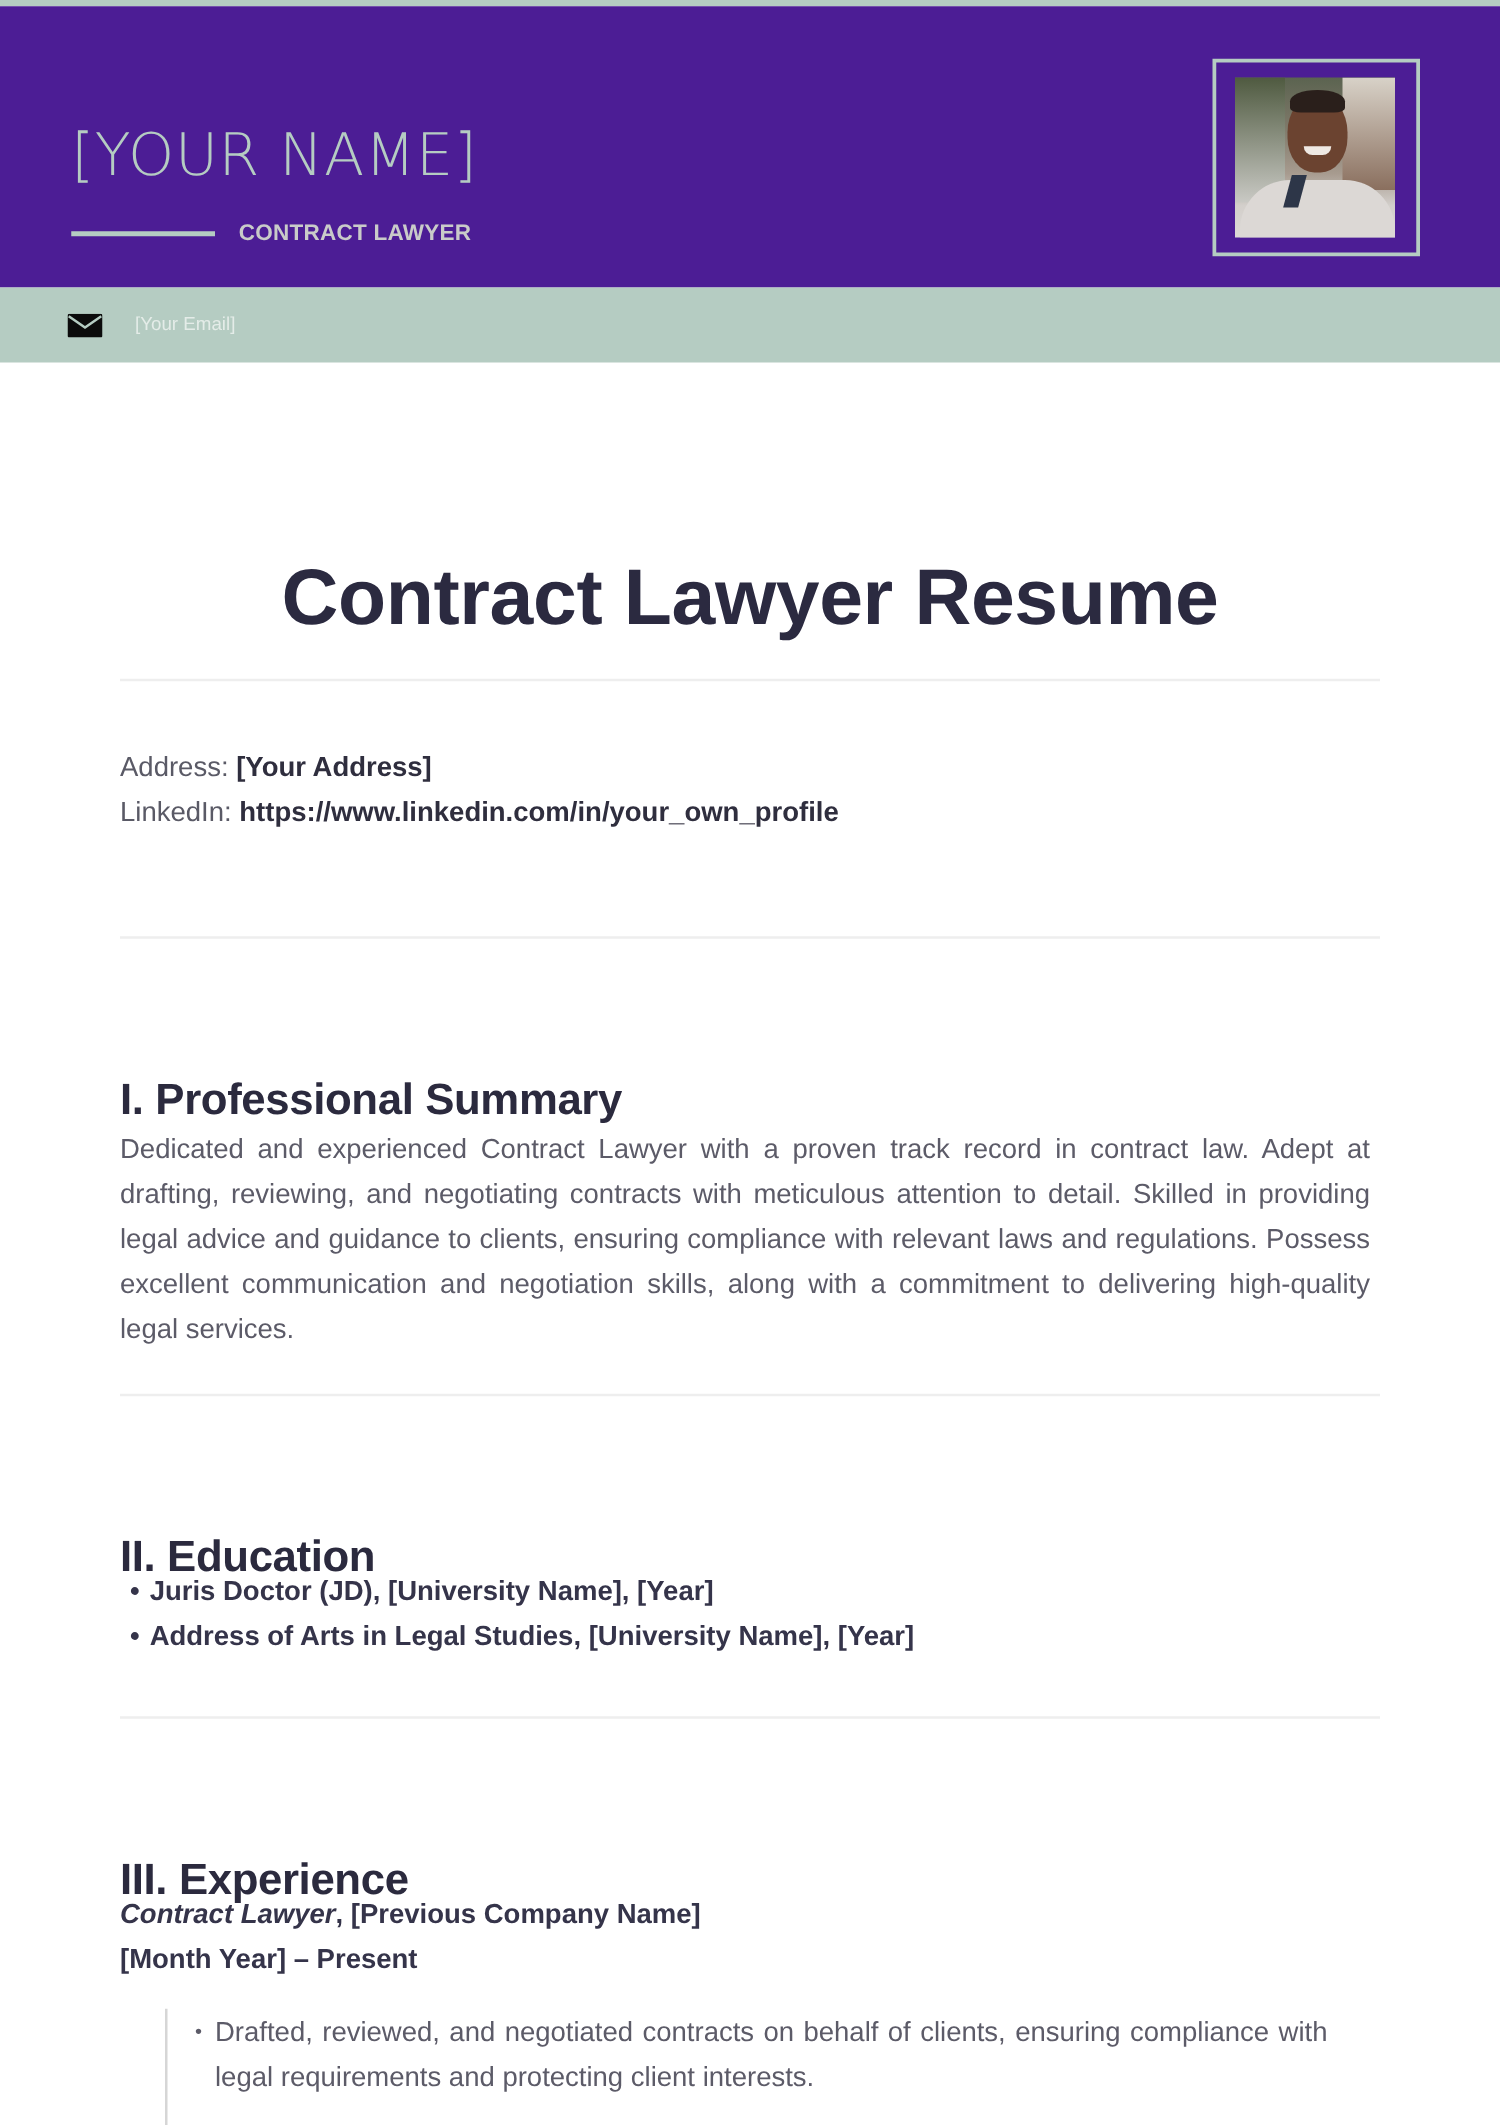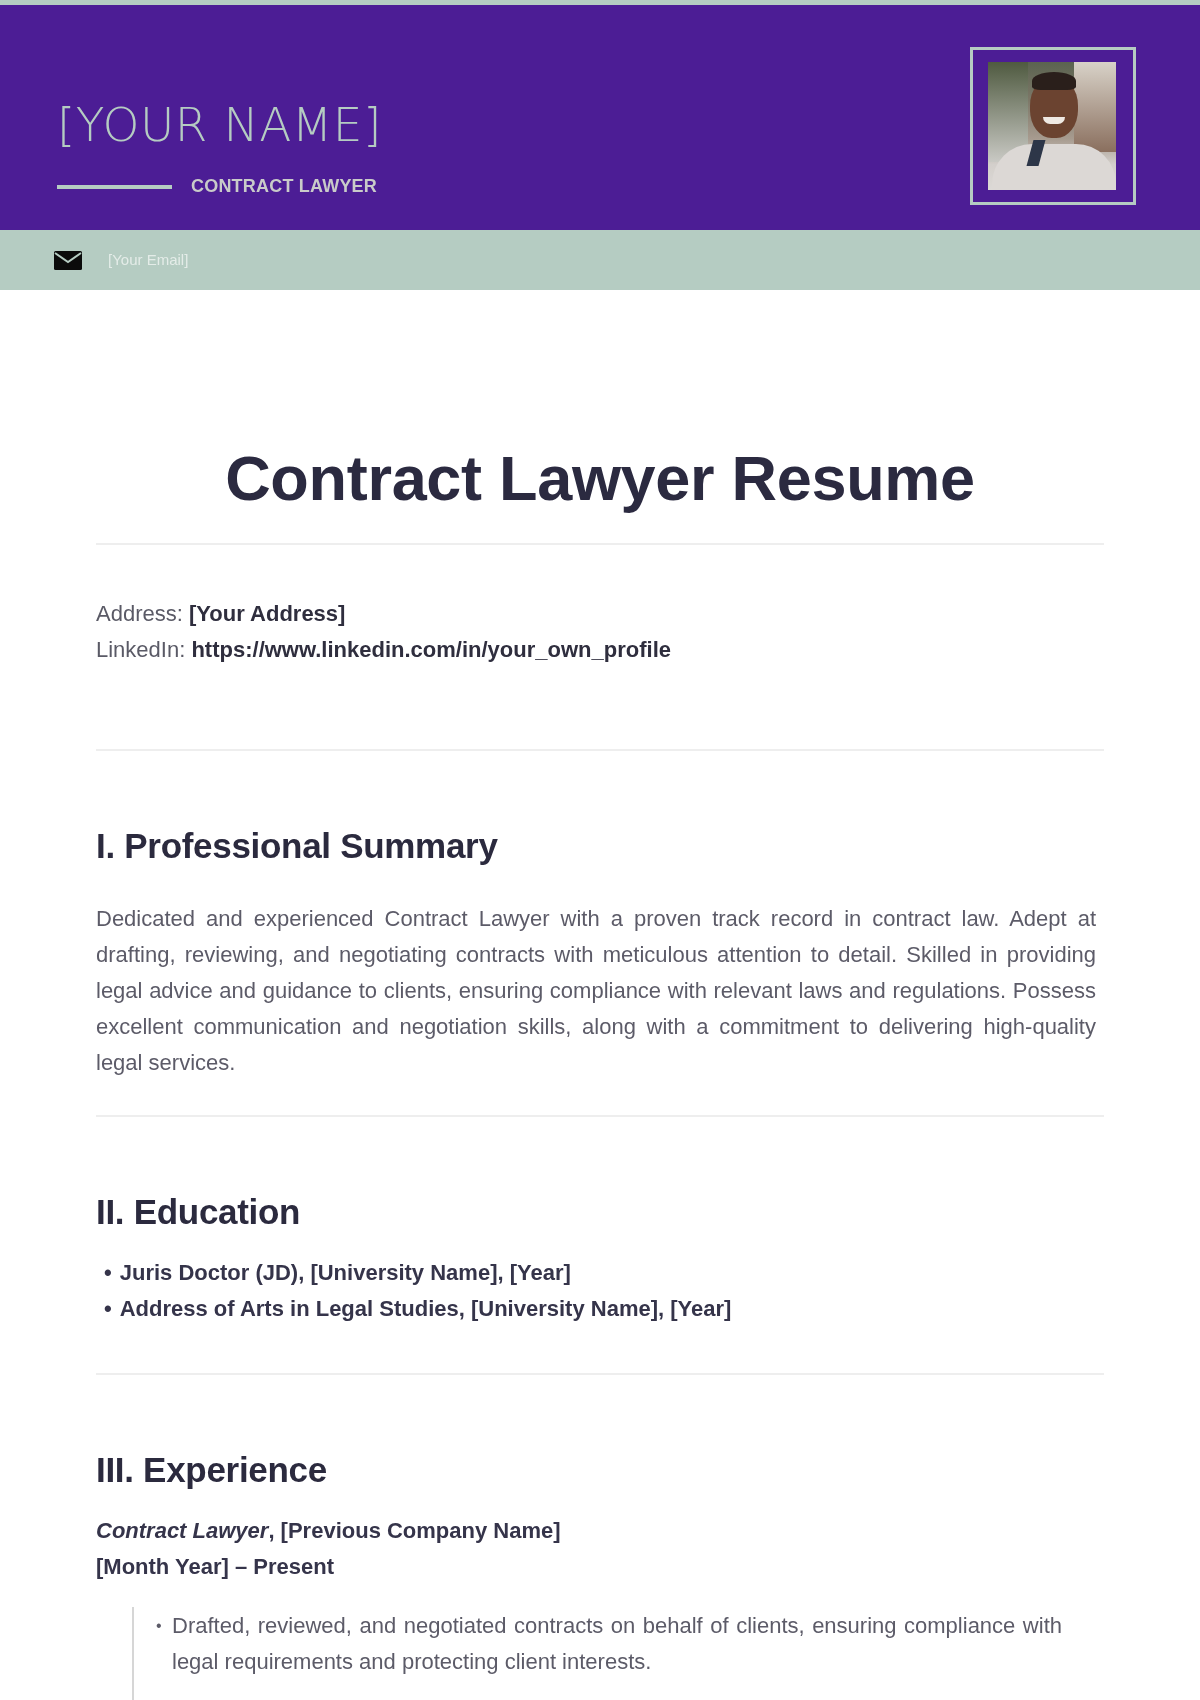--- a/index.html
+++ b/index.html
@@ -45,21 +45,21 @@
 
   .doc-title {
     position: absolute; left: 0; top: 419px; width: 1200px; text-align: center;
     font-size: 63px; font-weight: 700; color: #2b2a40; line-height: 1; letter-spacing: -0.3px; margin-top: 28px;
   }
   .rule { position: absolute; left: 96px; width: 1008px; height: 2px; background: #eeeeee; }
 
   .contact { position: absolute; left: 96px; top: 596px; font-size: 22px; line-height: 36px; color: #5a5a66; }
   .contact .row b { color: #2f2e3e; font-weight: 700; }
 
-  .h2 { position: absolute; left: 96px; font-size: 35px; font-weight: 700; color: #2b2a3e; line-height: 1; letter-spacing: -0.3px; }
+  .h2 { position: absolute; left: 96px; font-size: 35px; font-weight: 700; color: #2b2a3e; line-height: 1; letter-spacing: -0.3px; margin-top: 34px; }
 
   .para {
     position: absolute; left: 96px; top: 901px; width: 1000px;
     font-size: 22px; line-height: 36px; color: #5c5b68; text-align: justify;
   }
   .edu { position: absolute; left: 104px; top: 1255px; font-size: 22px; line-height: 36px; color: #35344a; font-weight: 700; }
   .edu .li::before { content: "\2022"; margin-right: 8px; }
 
   .job { position: absolute; left: 96px; top: 1513px; font-size: 22px; line-height: 36px; color: #35344a; font-weight: 700; }
   .job i { font-style: italic; }

